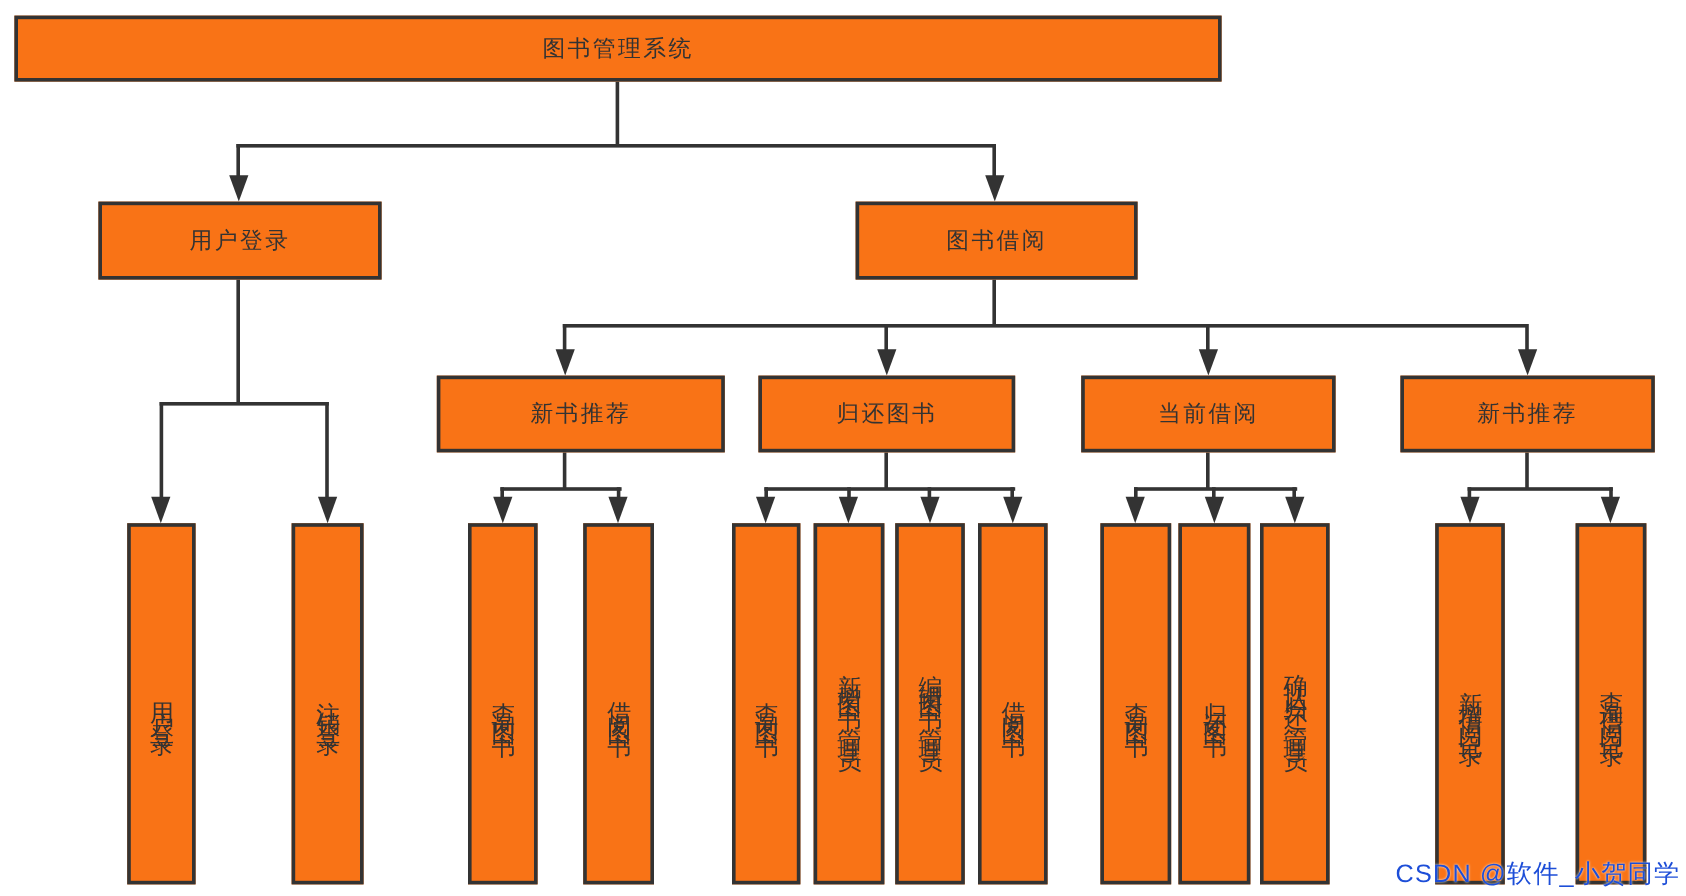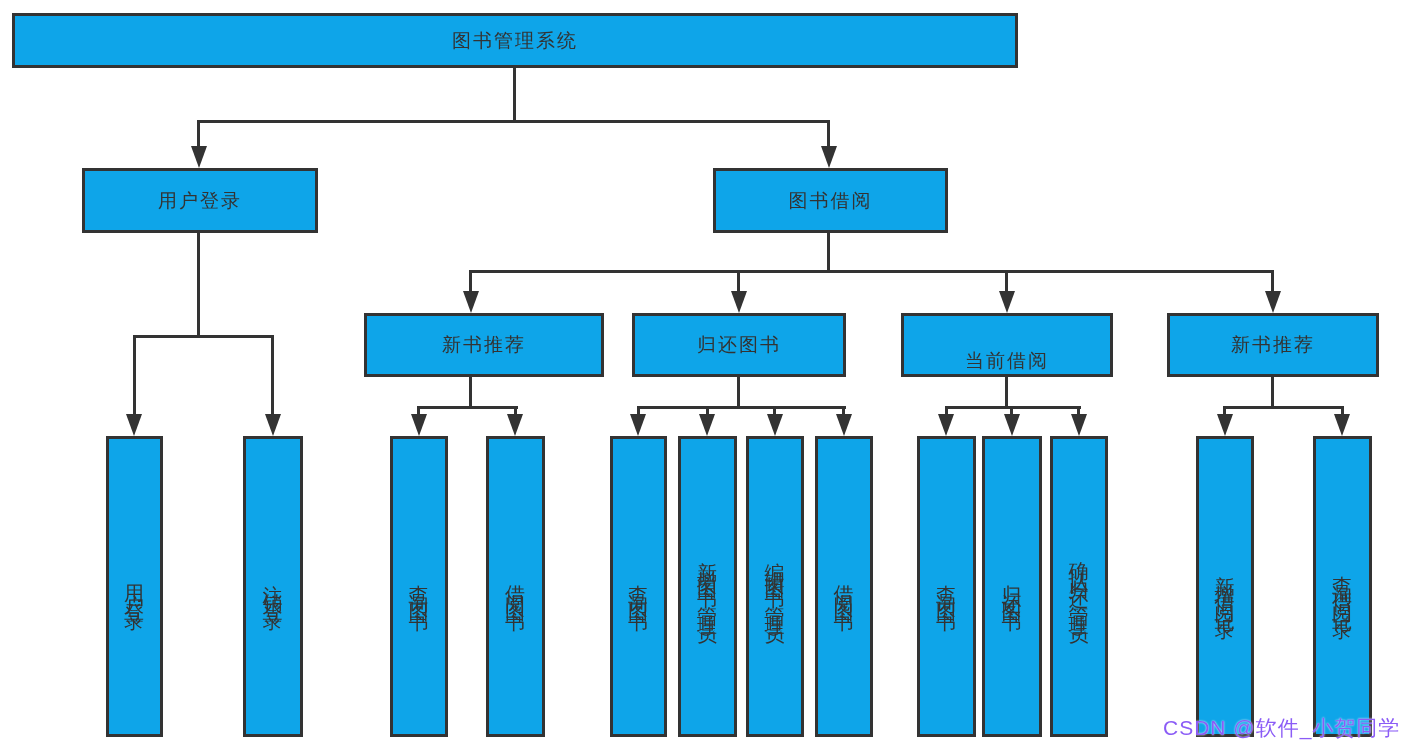--- a/index.html
+++ b/index.html
@@ -1,38 +1,38 @@
 <!DOCTYPE html>
 <html><head>
 <meta charset="utf-8">
 <style>
   html,body{margin:0;padding:0;background:#ffffff;}
   .canvas{
     position:relative;width:1405px;height:747px;background:#ffffff;
     font-family:"Liberation Sans","DejaVu Sans",sans-serif;overflow:hidden;
   }
   .node{
-    position:absolute;box-sizing:border-box;border:3px solid #333333;background:#0ea5e9;
+    position:absolute;box-sizing:border-box;border:3px solid #333333;background:#f97316;
     display:flex;align-items:center;justify-content:center;color:#333333;z-index:2;
   }
   .h{font-size:19px;letter-spacing:2px;}
   .v{
     writing-mode:vertical-lr;text-orientation:mixed;
     font-size:20px;letter-spacing:9px;line-height:1;
   }
   .vline{position:absolute;width:3px;background:#333333;z-index:1;}
   .hline{position:absolute;height:3px;background:#333333;z-index:1;}
   .arrow{
     position:absolute;width:0;height:0;z-index:1;
     border-left:8px solid transparent;border-right:8px solid transparent;
     border-top:22px solid #333333;
   }
   .watermark{
     position:absolute;left:1163px;top:714px;z-index:30;
-    font-size:21px;color:#8b5cf6;letter-spacing:1px;
+    font-size:21px;color:#1d4ed8;letter-spacing:1px;
     text-shadow:0 0 2px #ffffff;white-space:nowrap;
   }
 </style>
 </head>
 <body>
 
 <div class="canvas">
 
   <div class="node h" style="left:12px;top:13px;width:1006px;height:55px;">
     <span>图书管理系统</span>
@@ -69,21 +69,21 @@
   <div class="arrow" style="left:999px;top:291px;"></div>
   <div class="vline" style="left:1271px;top:270px;height:22px;"></div>
   <div class="arrow" style="left:1265px;top:291px;"></div>
 
   <div class="node h" style="left:364px;top:313px;width:240px;height:64px;">
     <span>新书推荐</span>
   </div>
   <div class="node h" style="left:632px;top:313px;width:214px;height:64px;">
     <span>归还图书</span>
   </div>
-  <div class="node h" style="left:901px;top:313px;width:212px;height:64px;align-items:flex-end;">
+  <div class="node h" style="left:901px;top:313px;width:212px;height:64px;">
     <span>当前借阅</span>
   </div>
   <div class="node h" style="left:1167px;top:313px;width:212px;height:64px;">
     <span>新书推荐</span>
   </div>
 
   <div class="vline" style="left:469px;top:377px;height:31px;"></div>
   <div class="hline" style="left:417px;top:406px;width:101px;"></div>
   <div class="vline" style="left:417px;top:406px;height:10px;"></div>
   <div class="arrow" style="left:411px;top:414px;"></div>

